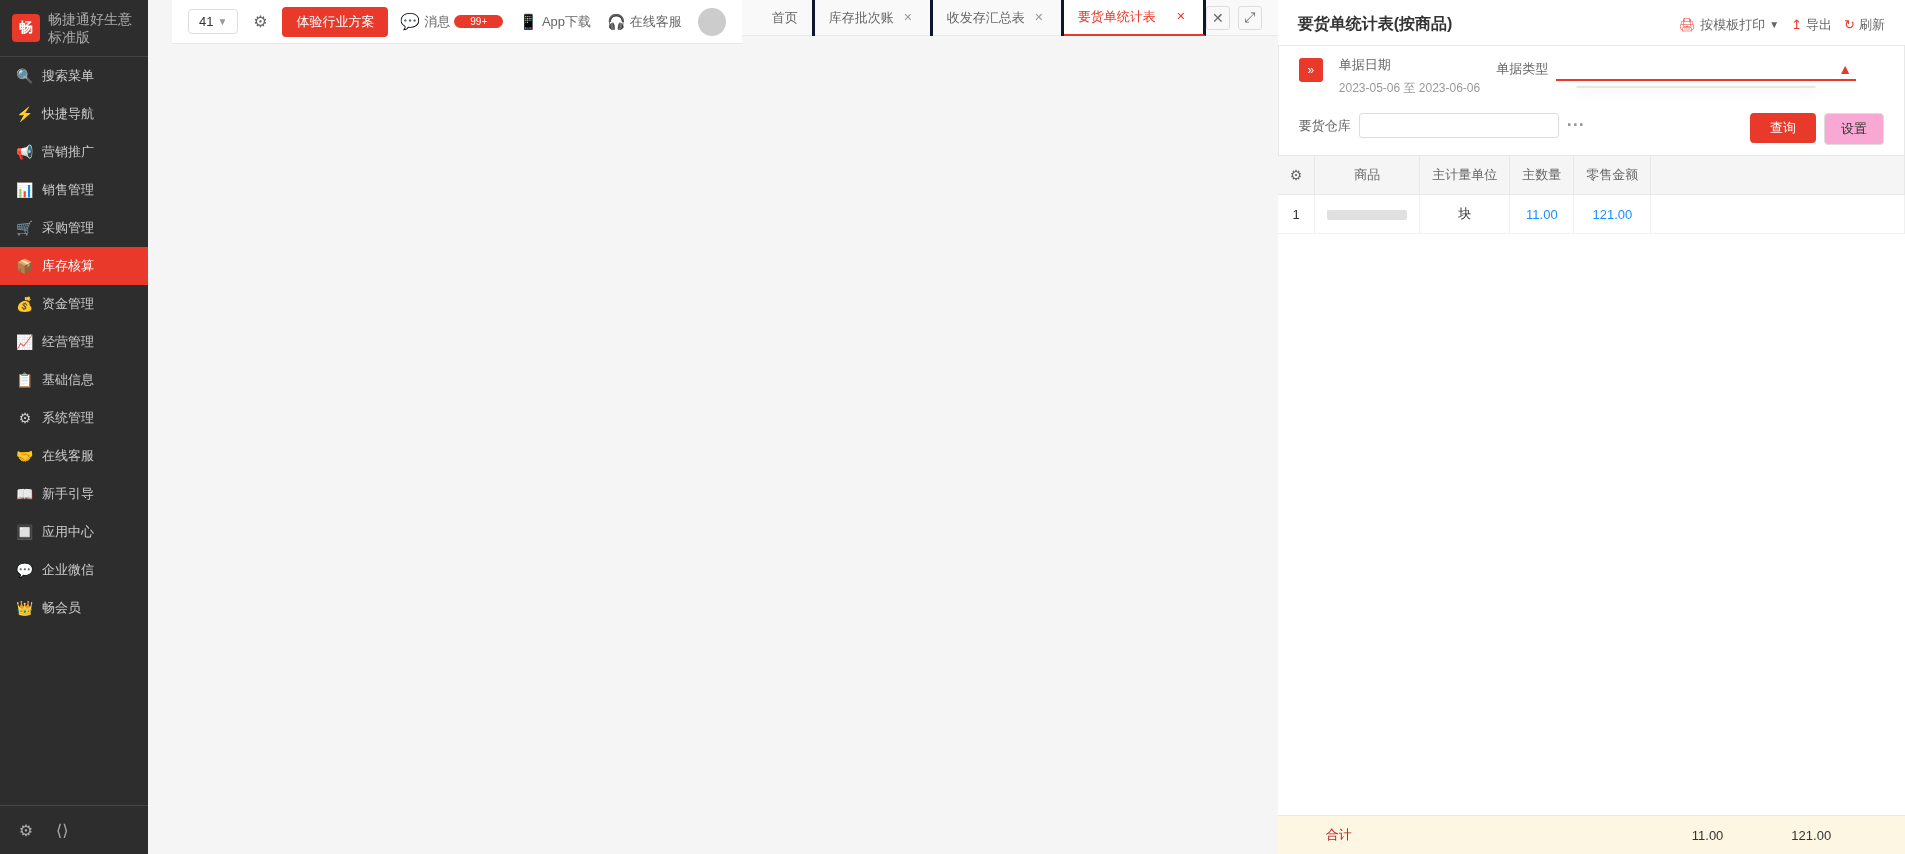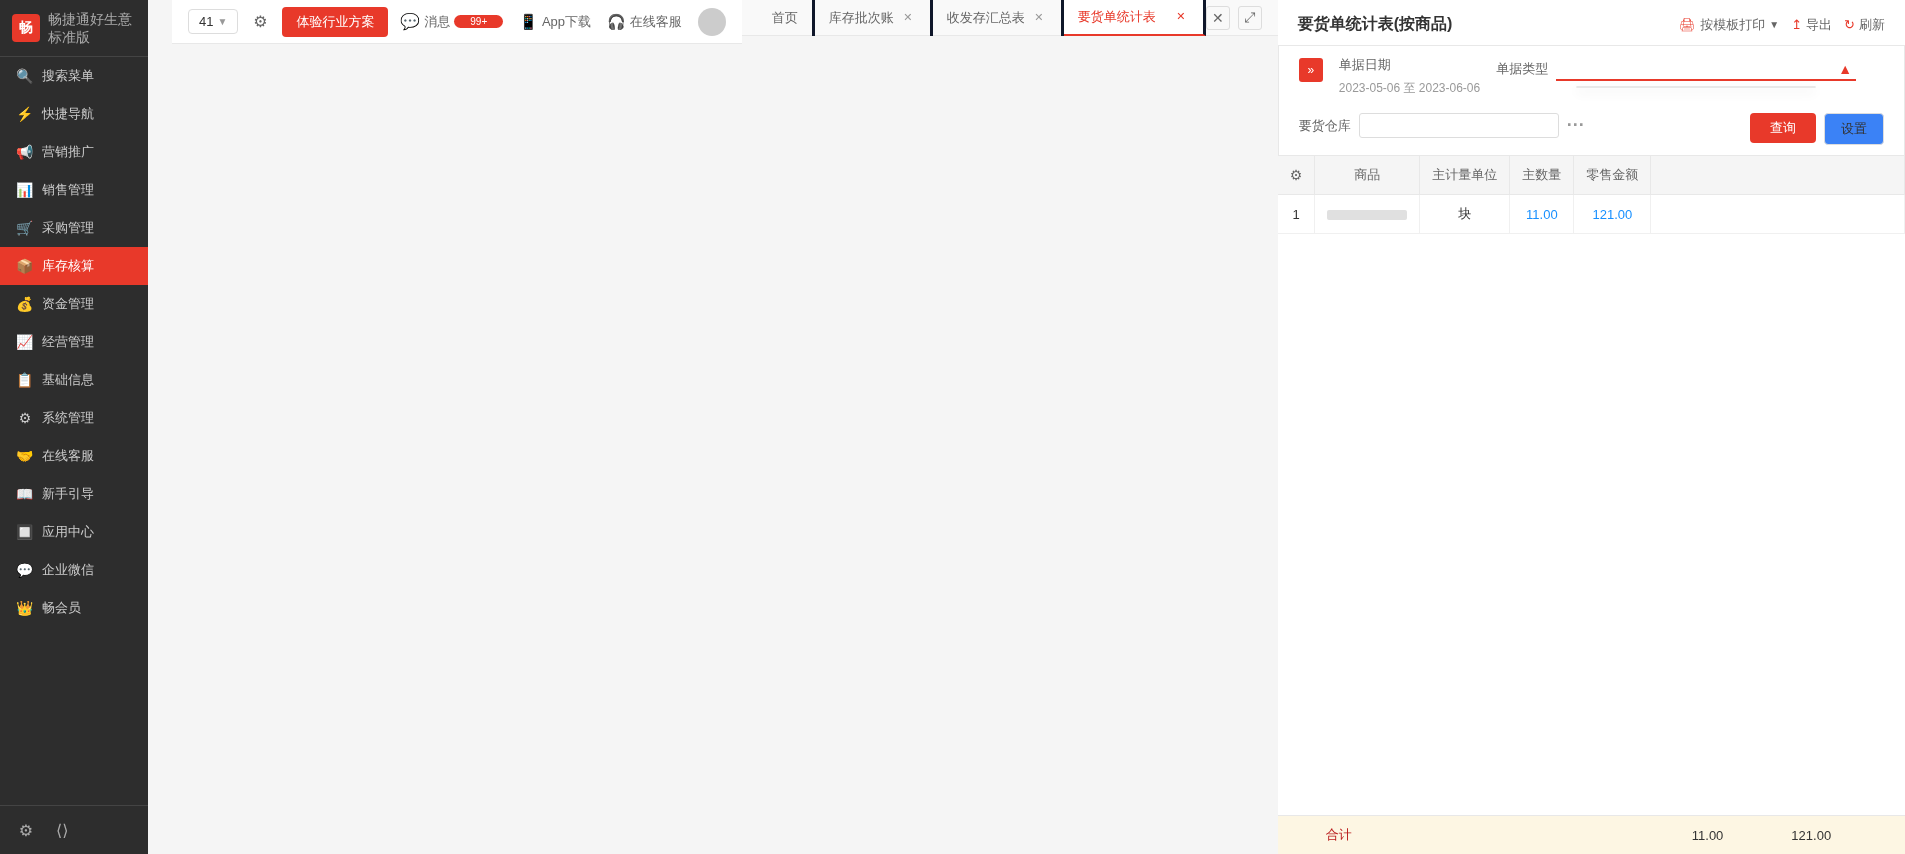--- a/index.html
+++ b/index.html
@@ -68,21 +68,21 @@
     .type-label { font-size: 13px; color: #666; white-space: nowrap; }
     .type-input-wrap { position: relative; display: flex; align-items: center; }
     .type-input { border: none; border-bottom: 2px solid #e8392a; outline: none; padding: 4px 8px; font-size: 13px; width: 300px; }
     .type-input-arrow { position: absolute; right: 4px; top: 50%; transform: translateY(-50%); cursor: pointer; color: #e8392a; font-size: 14px; }
     .warehouse-filter { display: flex; align-items: center; gap: 8px; }
     .warehouse-label { font-size: 13px; color: #666; white-space: nowrap; text-align: right; }
     .warehouse-input { border: 1px solid #ddd; padding: 4px 8px; font-size: 13px; outline: none; width: 200px; border-radius: 3px; }
     .more-filter-btn { cursor: pointer; color: #999; font-size: 18px; font-weight: bold; }
     .filter-right { margin-left: auto; display: flex; align-items: flex-start; gap: 8px; }
     .query-btn { background: #e8392a; color: #fff; border: none; padding: 6px 20px; border-radius: 4px; cursor: pointer; font-size: 13px; }
-    .settings-filter-btn { background: #3b82f6; color: #333; border: 1px solid #ddd; padding: 6px 16px; border-radius: 4px; cursor: pointer; font-size: 13px; }
+    .settings-filter-btn { background: #f9a8d4; color: #333; border: 1px solid #ddd; padding: 6px 16px; border-radius: 4px; cursor: pointer; font-size: 13px; }
 
     
     .dropdown-menu { position: absolute; background: #fff; border: 1px solid #e8e8e8; border-radius: 4px; box-shadow: 0 4px 12px rgba(0,0,0,0.12); z-index: 1000; min-width: 200px; top: 100%; left: 0; }
     .dropdown-item { padding: 10px 16px; cursor: pointer; font-size: 13px; color: #333; }
     .dropdown-item.selected { background: #fde8e8; color: #e8392a; }
 
     
     .table-area { flex: 1; overflow: auto; }
     .data-table { width: 100%; border-collapse: collapse; }
     .data-table th { background: #f5f5f5; padding: 10px 12px; text-align: center; font-size: 13px; font-weight: normal; color: #666; border-bottom: 1px solid #e8e8e8; border-right: 1px solid #e8e8e8; white-space: nowrap; position: sticky; top: 0; }

